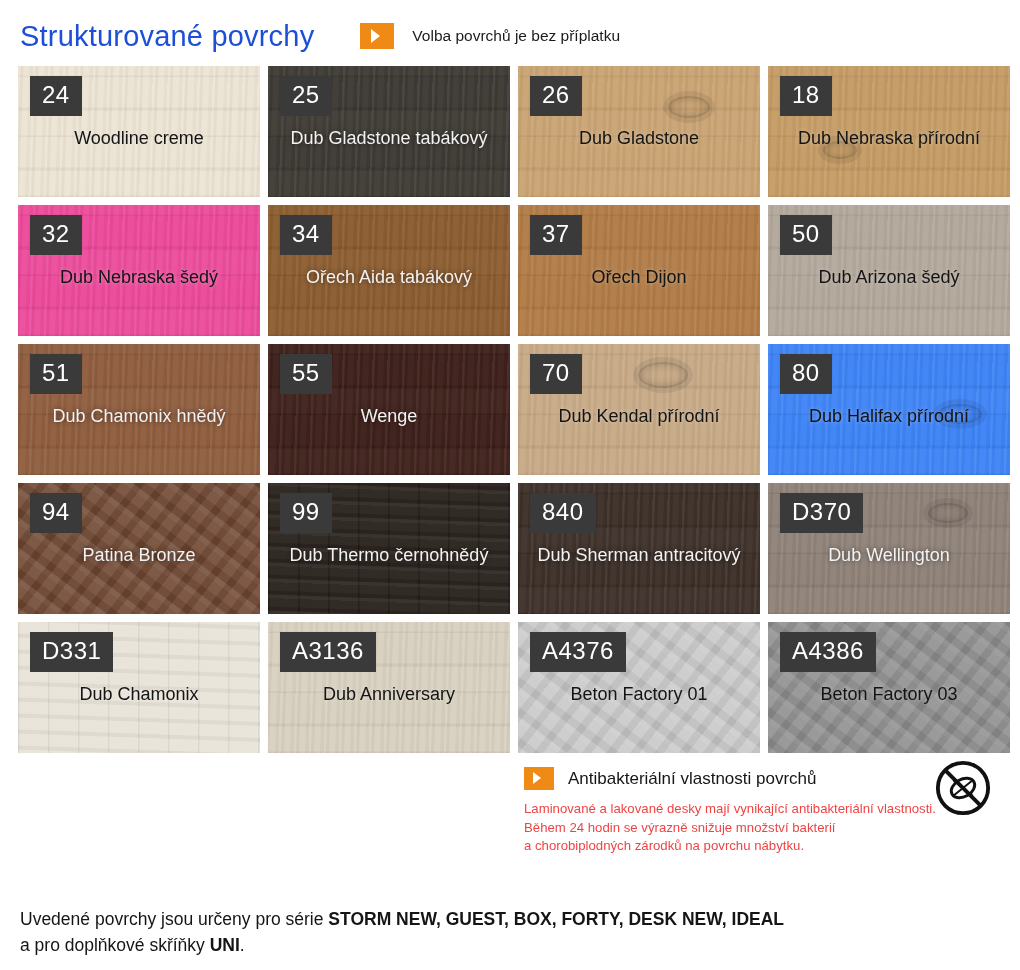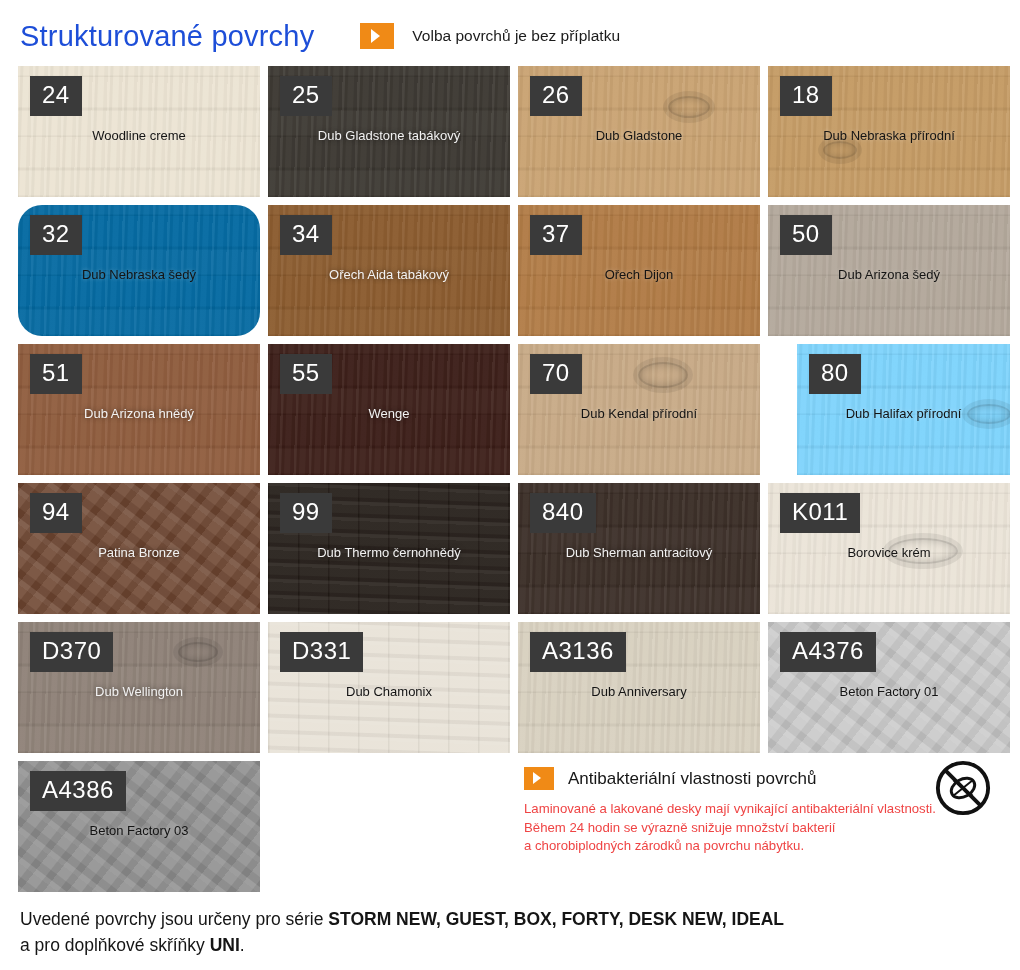--- a/index.html
+++ b/index.html
@@ -79,21 +79,21 @@
     font-size: 24px;
     line-height: 1;
     padding: 7px 12px 9px 12px;
     letter-spacing: .5px;
   }
   .swatch .name {
     position: absolute;
     left: 0; right: 0;
     top: 62px;
     text-align: center;
-    font-size: 13px;
+    font-size: 18px;
     color: #141414;
     text-shadow: 0 0 4px rgba(255,255,255,.35);
   }
   .swatch.dark .name { color: #f2f2f2; text-shadow: 0 0 5px rgba(0,0,0,.5); }
 
   
   .grain {
     position: absolute; inset: 0;
     background-image:
       repeating-linear-gradient(92deg,
@@ -208,21 +208,21 @@
         <div class="knot" style="left: 150px; top: 30px; width: 42px; height: 22px;"></div>
         <div class="code">26</div>
         <div class="name">Dub Gladstone</div>
       </div>
       <div class="swatch" style="background: rgb(196, 154, 99);">
         <div class="grain"></div>
         <div class="knot" style="left: 55px; top: 75px; width: 34px; height: 18px;"></div>
         <div class="code">18</div>
         <div class="name">Dub Nebraska přírodní</div>
       </div>
-      <div class="swatch" style="background: #0369a1; border-radius: 24px;">
+      <div class="swatch" style="background: #ec4899;">
         <div class="grain"></div>
         <div class="code">32</div>
         <div class="name">Dub Nebraska šedý</div>
       </div>
       <div class="swatch dark" style="background: rgb(138, 90, 45);">
         <div class="grain"></div>
         <div class="code">34</div>
         <div class="name">Ořech Aida tabákový</div>
       </div>
       <div class="swatch" style="background: rgb(176, 122, 68);">
@@ -231,59 +231,53 @@
         <div class="name">Ořech Dijon</div>
       </div>
       <div class="swatch" style="background: rgb(178, 167, 154);">
         <div class="grain"></div>
         <div class="code">50</div>
         <div class="name">Dub Arizona šedý</div>
       </div>
       <div class="swatch dark" style="background: rgb(142, 91, 60);">
         <div class="grain"></div>
         <div class="code">51</div>
-        <div class="name">Dub Arizona hnědý</div>
+        <div class="name">Dub Chamonix hnědý</div>
       </div>
       <div class="swatch dark" style="background: rgb(59, 29, 23);">
         <div class="grain"></div>
         <div class="code">55</div>
         <div class="name">Wenge</div>
       </div>
       <div class="swatch" style="background: rgb(199, 169, 133);">
         <div class="grain"></div>
         <div class="knot" style="left: 120px; top: 18px; width: 50px; height: 26px;"></div>
         <div class="code">70</div>
         <div class="name">Dub Kendal přírodní</div>
       </div>
-      <div class="swatch" style="background: #7dd3fc; margin-left: 29px;">
+      <div class="swatch" style="background: #3b82f6;">
         <div class="grain"></div>
         <div class="knot" style="left: 170px; top: 60px; width: 44px; height: 20px;"></div>
         <div class="code">80</div>
         <div class="name">Dub Halifax přírodní</div>
       </div>
       <div class="swatch dark" style="background: rgb(110, 70, 49);">
         <div class="grain stone"></div>
         <div class="code">94</div>
         <div class="name">Patina Bronze</div>
       </div>
       <div class="swatch dark" style="background: rgb(35, 28, 23);">
         <div class="grain v"></div>
         <div class="code">99</div>
         <div class="name">Dub Thermo černohnědý</div>
       </div>
       <div class="swatch dark" style="background: rgb(58, 45, 38);">
         <div class="grain"></div>
         <div class="code">840</div>
         <div class="name">Dub Sherman antracitový</div>
-      </div>
-      <div class="swatch" style="background: rgb(235, 228, 216);">
-        <div class="grain"></div>
-        <div class="knot" style="left: 120px; top: 55px; width: 70px; height: 26px;"></div>
-        <div class="code">K011</div>
-        <div class="name">Borovice krém</div>
       </div>
       <div class="swatch dark" style="background: rgb(141, 128, 118);">
         <div class="grain"></div>
         <div class="knot" style="left: 160px; top: 20px; width: 40px; height: 20px;"></div>
         <div class="code">D370</div>
         <div class="name">Dub Wellington</div>
       </div>
       <div class="swatch" style="background: rgb(232, 226, 215);">
         <div class="grain v"></div>
         <div class="code">D331</div>

